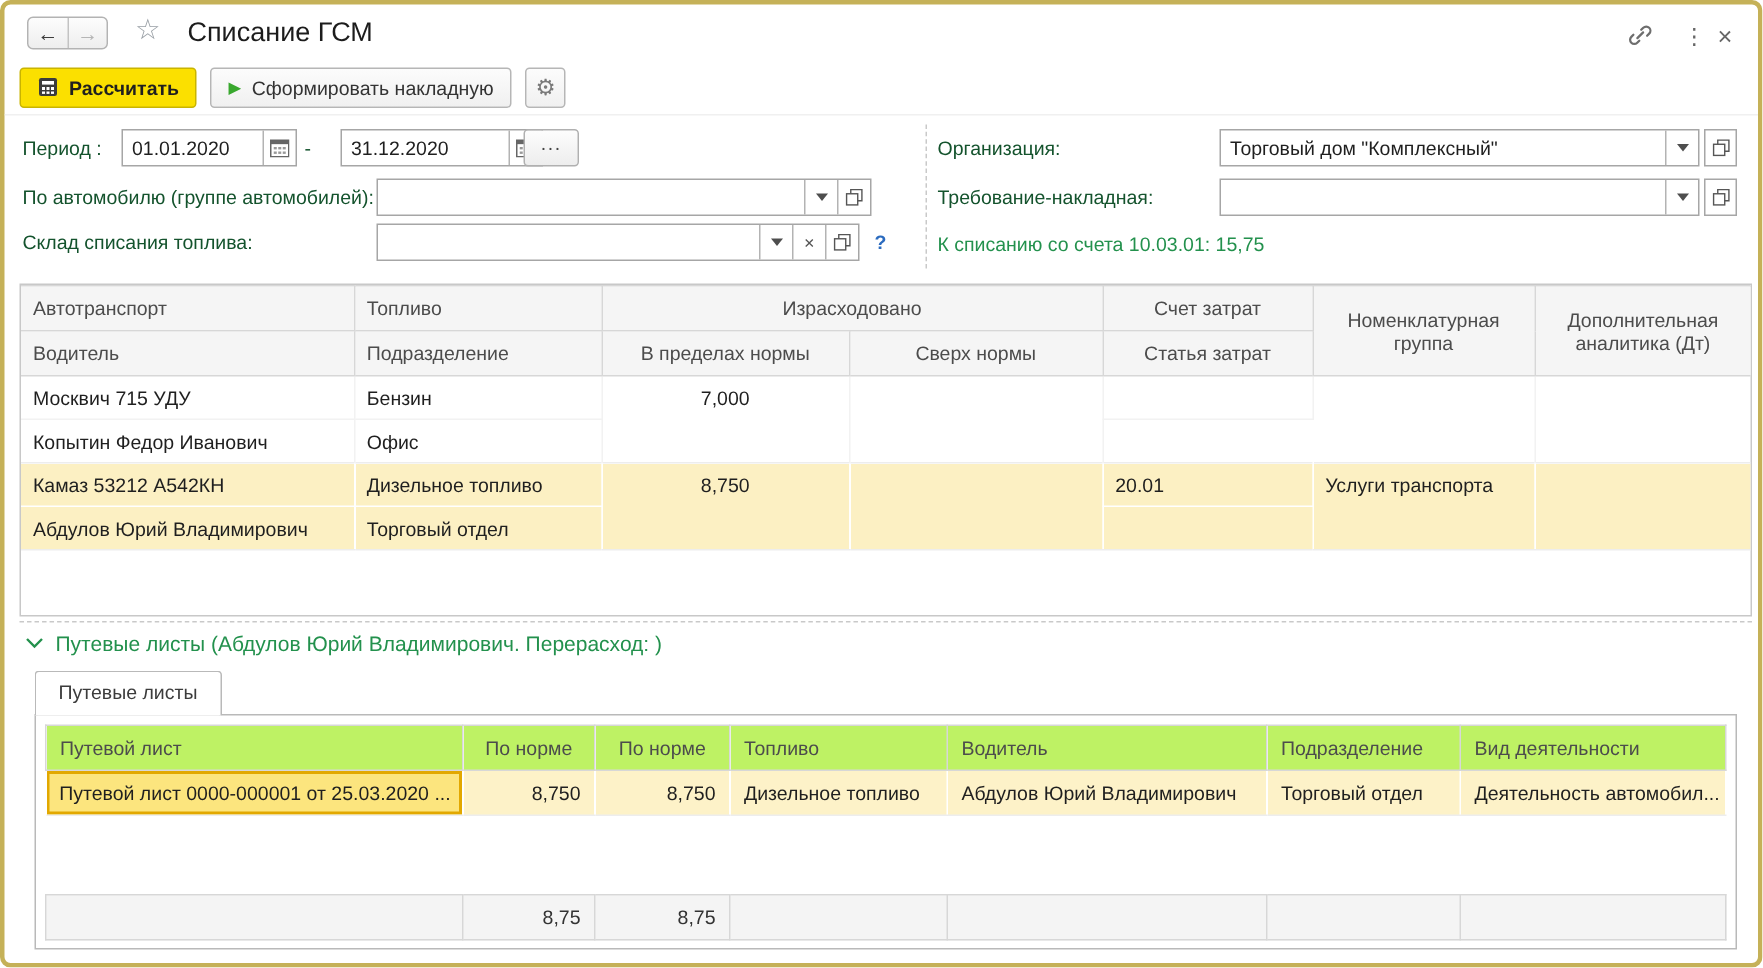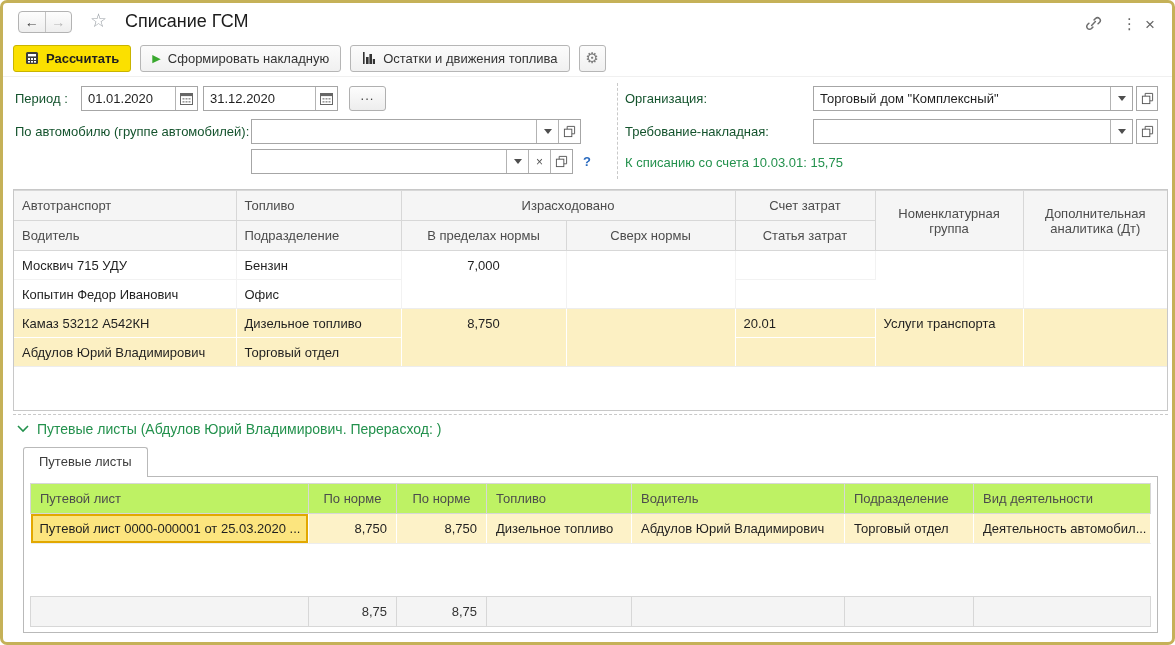--- a/index.html
+++ b/index.html
@@ -133,31 +133,20 @@
               <rect x="9" y="10" width="2" height="1.6"></rect>
             </g>
           </svg>
       </span>
       <span>Рассчитать</span>
     </div>
     <div class="tbtn">
       <span style="color:#39a82e; font-size:11px;">▶</span>
       <span>Сформировать накладную</span>
     </div>
-    <div class="tbtn">
-      <span>
-        <svg width="14" height="14" viewBox="0 0 14 14">
-            <rect x="1" y="1" width="1.6" height="12" fill="#333"></rect>
-            <rect x="4" y="6" width="2.6" height="7" fill="#333"></rect>
-            <rect x="7.4" y="3" width="2.6" height="10" fill="#333"></rect>
-            <rect x="10.8" y="8" width="2.2" height="5" fill="#333"></rect>
-          </svg>
-      </span>
-      <span>Остатки и движения топлива</span>
-    </div>
     <div class="tbtn square">
         <span>⚙</span>
       </div>
   </div>
   <div class="toolbar-sep"></div>
 
   <div class="lbl" style="left:12px; top:83px;">Период :</div>
   <div class="field" style="left:78px; top:83px; width:117px;">
     <input value="01.01.2020" style="">
     <div class="seg">
@@ -171,21 +160,21 @@
               <rect x="8.5" y="6" width="2" height="1.6"></rect>
               <rect x="2.5" y="9" width="2" height="1.6"></rect>
               <rect x="5.5" y="9" width="2" height="1.6"></rect>
               <rect x="8.5" y="9" width="2" height="1.6"></rect>
             </g>
           </svg>
       </span>
     </div>
   </div>
   <div class="lbl" style="left:200px; top:83px;">-</div>
-  <div class="field" style="left:200px; top:83px; width:135px;">
+  <div class="field" style="left:224px; top:83px; width:135px;">
     <input value="31.12.2020" style="">
     <div class="seg">
       <span>
         <svg width="13" height="13" viewBox="0 0 13 13">
             <rect x="0.5" y="1.5" width="12" height="11" fill="none" stroke="#666"></rect>
             <rect x="0.5" y="1.5" width="12" height="2.6" fill="#666"></rect>
             <g fill="#999">
               <rect x="2.5" y="6" width="2" height="1.6"></rect>
               <rect x="5.5" y="6" width="2" height="1.6"></rect>
               <rect x="8.5" y="6" width="2" height="1.6"></rect>
@@ -208,20 +197,21 @@
     <div class="seg">
       <span>
           <svg width="13" height="13" viewBox="0 0 14 14" fill="none" stroke="#555">
             <rect x="1.5" y="4.5" width="8" height="8"></rect>
             <path d="M4.5 4.5v-3h8v8h-3"></path>
           </svg>
         </span>
     </div>
   </div>
 
+  <div class="lbl" style="left:12px; top:146px;">Склад списания топлива:</div>
   <div class="field" style="left:248px; top:146px; width:322px;">
     <input value="" style="">
     <div class="seg">
         <span class="caret"></span>
       </div>
     <div class="seg clear">
         <span>×</span>
       </div>
     <div class="seg">
       <span>

